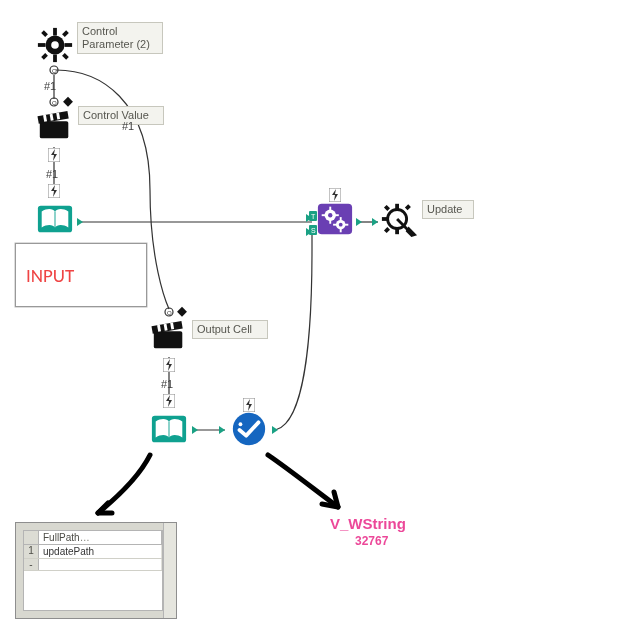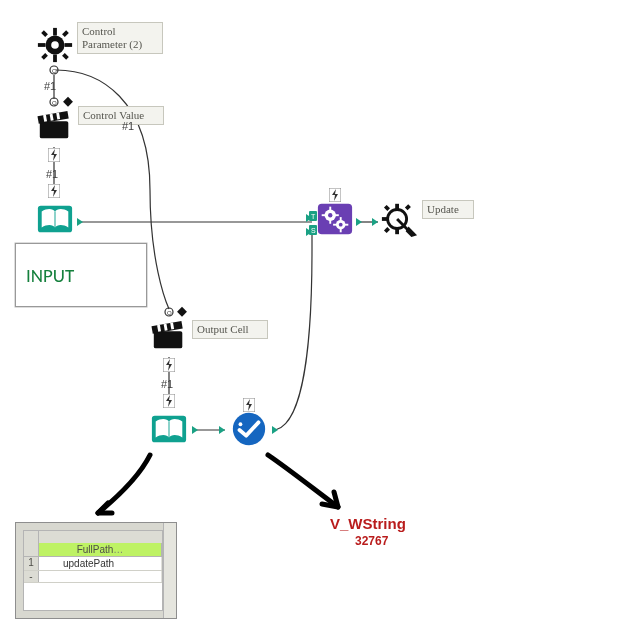--- a/index.html
+++ b/index.html
@@ -31,31 +31,30 @@
   }
   .tool svg { width: 38px; height: 38px; }
   .label-box {
     position: absolute;
     background: #f3f3ee;
     border: 1px solid #c7c7bd;
     font-size: 11px;
     line-height: 1.2;
     padding: 2px 4px;
     color: #56564f;
-    font-family: Liberation Serif, serif;
   }
   
   .input-box {
     position: absolute;
     border: 1px solid #999;
     box-shadow: 0 0 0 0.5px #bbb;
     background: #fff;
     font-size: 19px;
     font-family: Calibri, Arial, sans-serif;
-    color: #15803d;
+    color: #ef4444;
     padding: 6px 10px;
     display: flex;
     align-items: center;
   }
   
   .results-win {
     position: absolute;
     width: 160px;
     height: 95px;
     border: 1px solid #8e8e8e;
@@ -77,43 +76,41 @@
   .results-head .rowh {
     width: 14px;
     border-right: 1px solid #b4b4b4;
     text-align: center;
     background: #dcdcd4;
   }
   .results-head .colh {
     flex: 1;
     padding: 1px 4px;
     border-right: 1px solid #b4b4b4;
-    background: #bef264;
-    display: flex;
-    justify-content: center;
-    margin-top: 12px;
+    background: #ffffff;
+    display: flex;
+    justify-content: flex-start;
   }
   .results-row {
     display: flex;
     font-size: 10px;
     border-bottom: 1px solid #d0d0c8;
   }
   .results-row .rowi {
     width: 14px;
     text-align: center;
     background: #dcdcd4;
     border-right: 1px solid #b4b4b4;
     color: #4d4d47;
   }
   .results-row .cellv {
     flex: 1;
     padding: 1px 4px;
     border-right: 1px solid #e0e0da;
     color: #333;
-    margin-left: 20px;
   }
   .scroll-stub {
     position: absolute;
     right: 0; top: 0; bottom: 0;
     width: 12px;
     background: #e5e5de;
     border-left: 1px solid #b4b4b4;
   }
   
   .mini {
@@ -126,21 +123,21 @@
   }
   .mini svg { width: 12px; height: 14px; }
   .tag {
     position: absolute;
     font-size: 11px;
     color: #3d3d3d;
   }
   .free-text {
     position: absolute;
     font-weight: 700;
-    color: #b91c1c;
+    color: #ec4899;
   }
 </style>
 </head>
 <body>
 
 <div class="stage">
 
   <svg width="623" height="626" style="position:absolute;left:0;top:0">
     <defs>
       <marker id="gTri" markerWidth="6" markerHeight="6" refX="5" refY="3" orient="auto">

